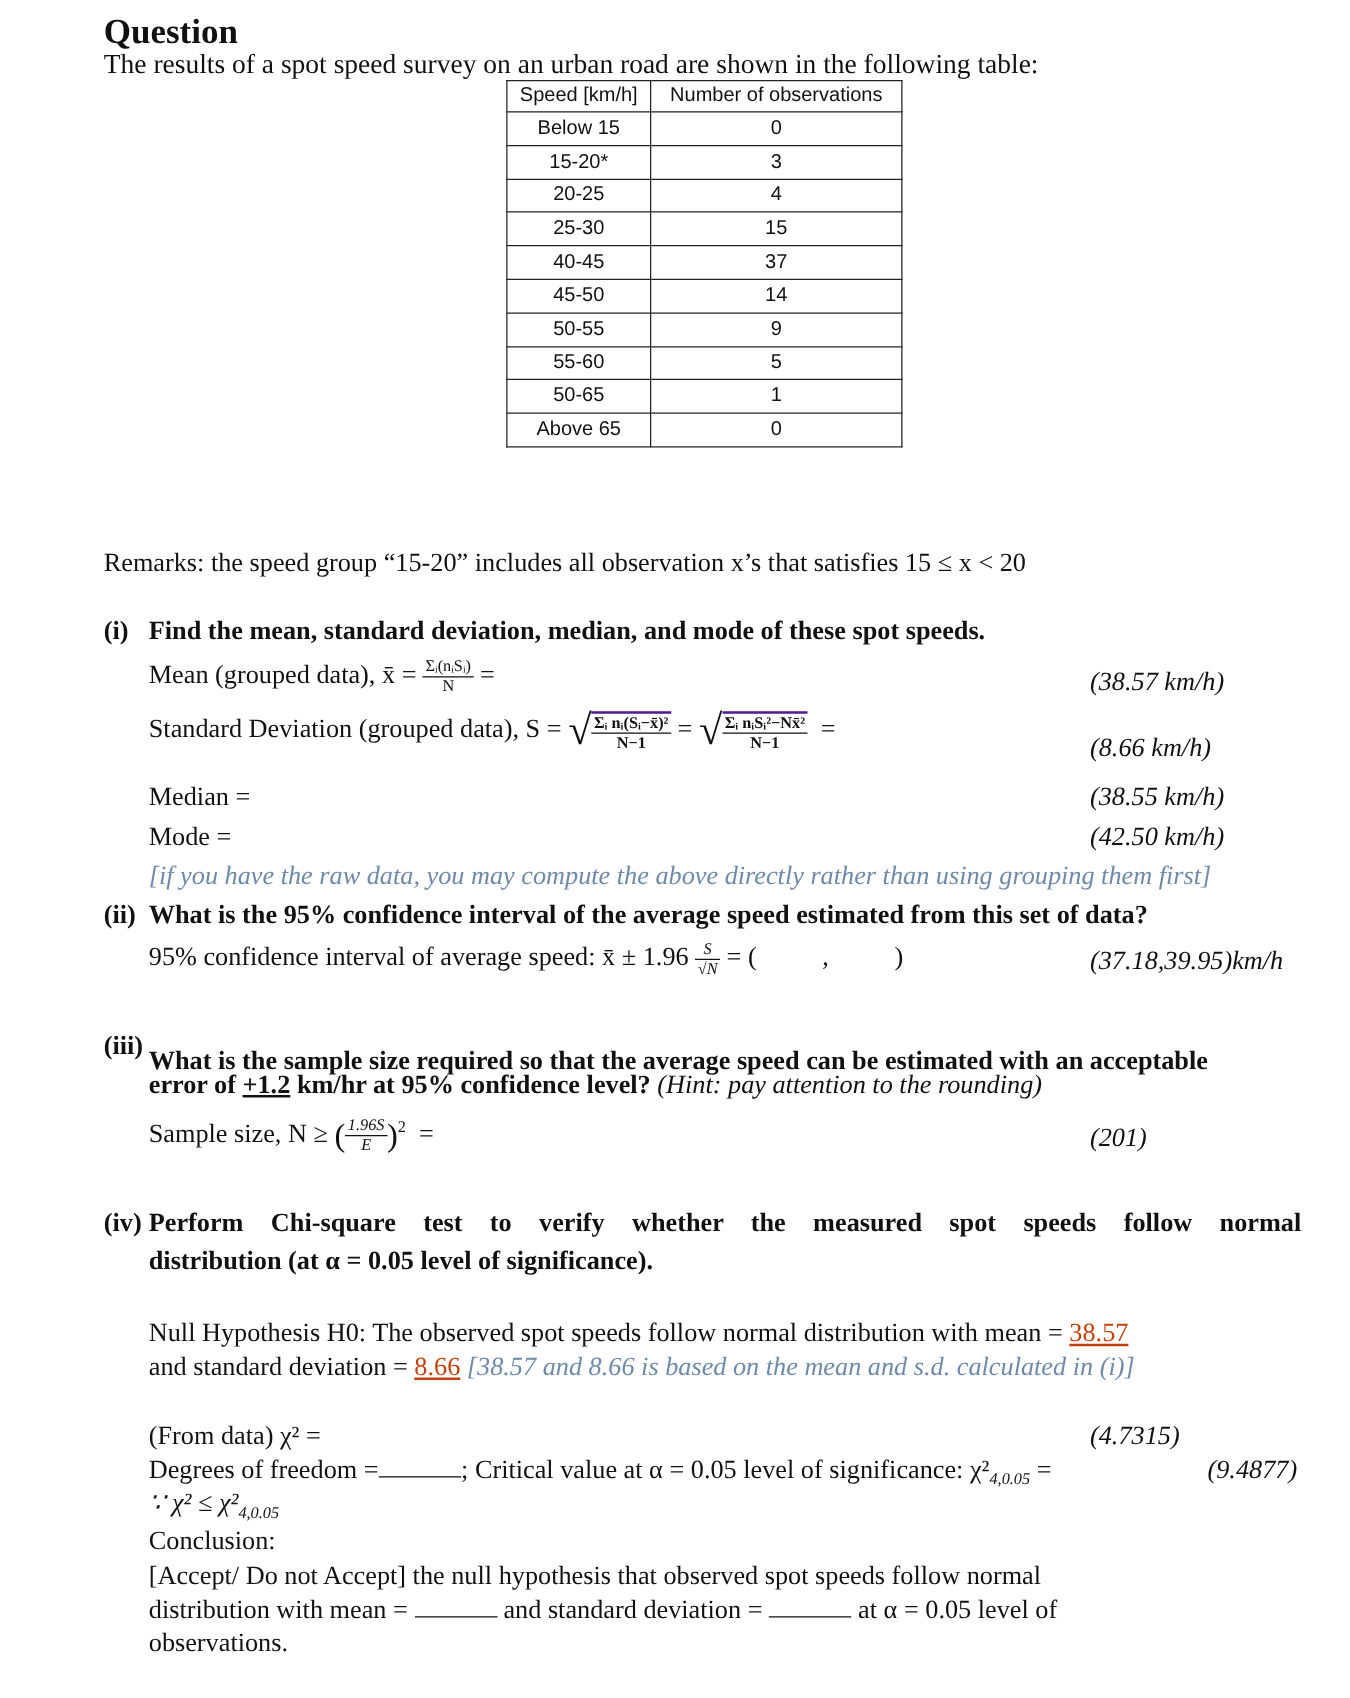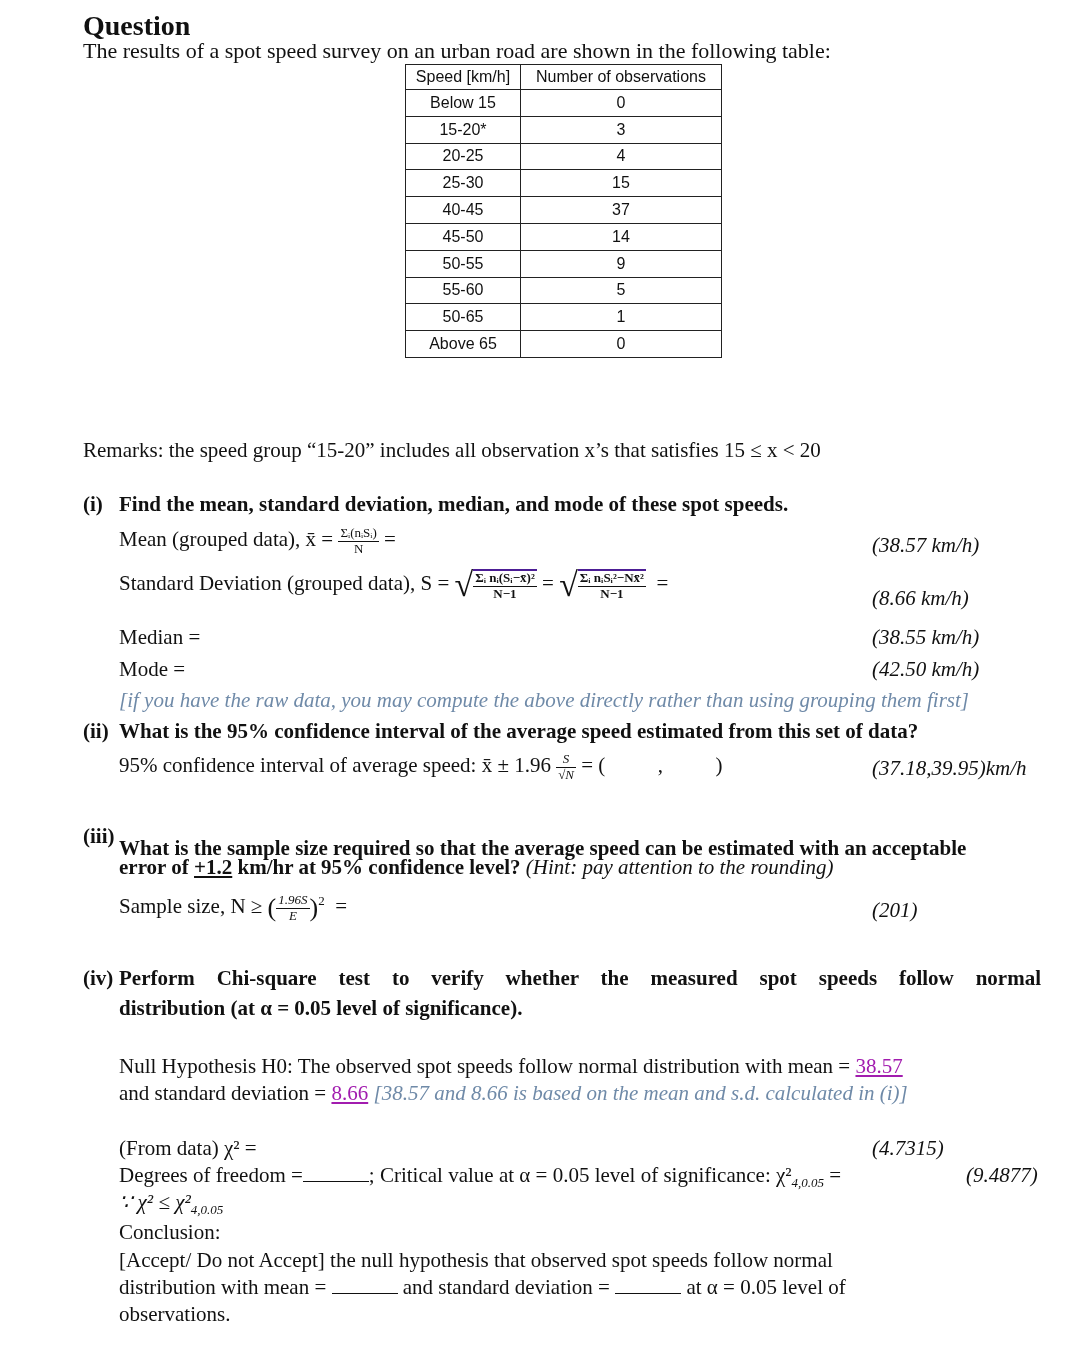--- a/index.html
+++ b/index.html
@@ -21,21 +21,21 @@
     border: 1px solid #222; text-align: center; padding: 0; height: 25.8px;
     font-weight: normal;
   }
   table.speed th { height: 24px; padding: 0 1px; }
   table.speed .c1 { width: 112px; }
   table.speed .c2 { width: 198px; }
 
   .i { font-style: italic; }
   .b { font-weight: bold; }
   .blue { color: #6f8aa8; }
-  .link { color: #a21caf; text-decoration: underline; }
+  .link { color: #c2410c; text-decoration: underline; }
   .ans { font-style: italic; }
 
   .frac { display: inline-block; vertical-align: middle; text-align: center; font-size: 13px; line-height: 1.15; }
   .frac .num { display: block; border-bottom: 1px solid #111; padding: 0 2px; }
   .frac .den { display: block; padding: 0 2px; }
   .sqrt { display: inline-block; vertical-align: middle; }
   .sqrt .rad { font-size: 34px; line-height: 1; vertical-align: middle; }
   .sqrt .body { display: inline-block; border-top: 2px solid #4c1d95; vertical-align: middle; font-weight: bold; }
   .blank { display: inline-block; border-bottom: 1px solid #111; width: 66px; height: 16px; }
   sub, sup { font-size: 13px; }

